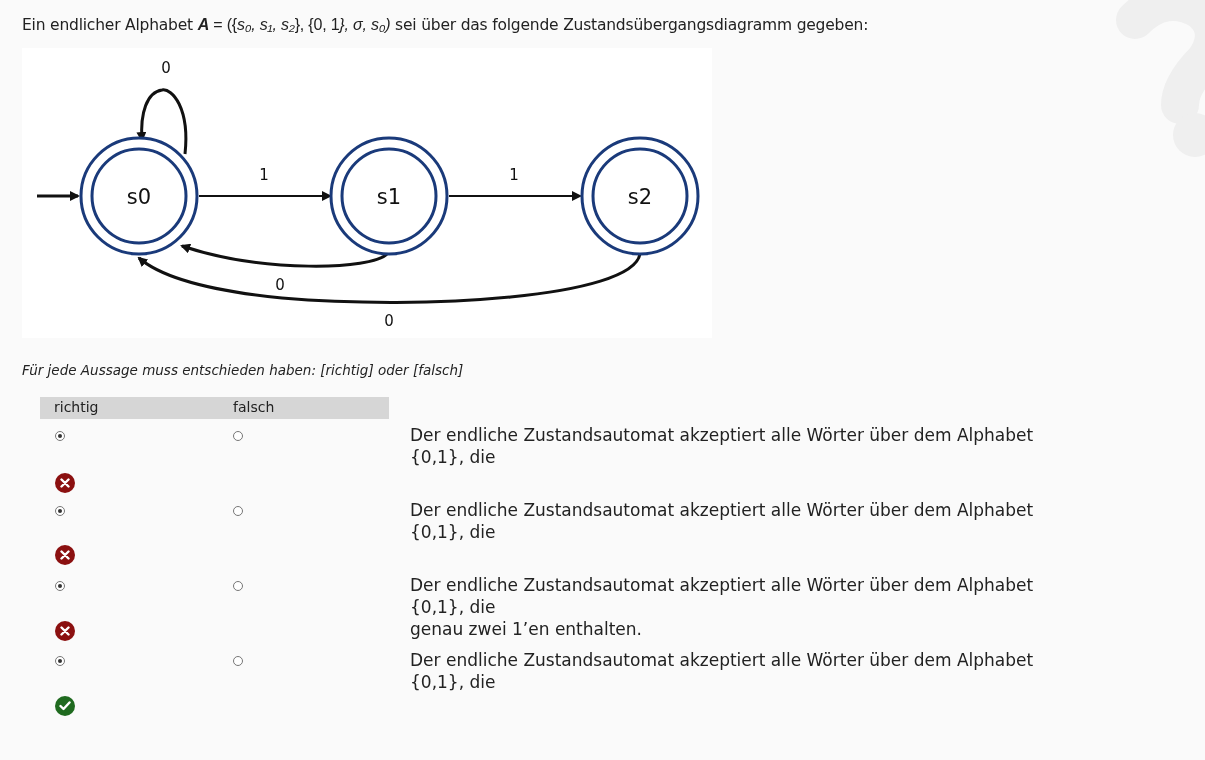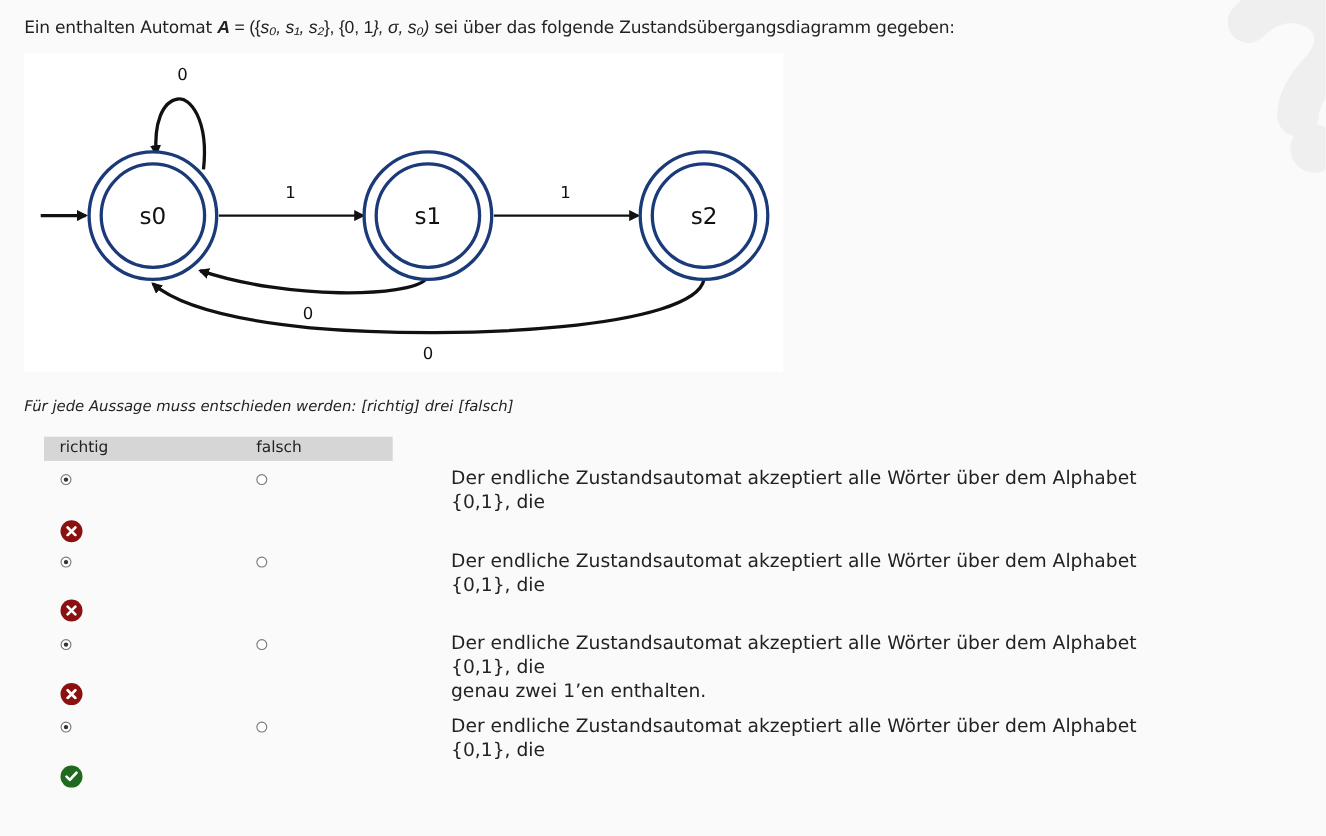--- a/index.html
+++ b/index.html
@@ -22,21 +22,21 @@
   .intro .math .up { font-style:normal; }
   .diagram {
     position:absolute; left:22px; top:48px; width:690px; height:290px; background:#ffffff;
   }
   .diagram svg { position:absolute; left:0; top:0; }
   .instruction {
     position:absolute; left:22px; top:362px; font-size:13.5px; font-style:italic; color:#222;
   }
   .qtable { position:absolute; left:40px; top:397px; }
   .qheader {
-    position:absolute; left:0; top:0; width:317px; height:22px; background:#d6d6d6;
+    position:absolute; left:0; top:0; width:349px; height:22px; background:#d6d6d6;
     font-size:14px;
   }
   .qheader span { position:absolute; top:2px; }
   .qrow { position:absolute; left:0; width:1100px; }
   .radio {
     position:absolute; width:8px; height:8px; border-radius:50%;
     border:1.5px solid #777; background:#fff;
   }
   .radio.checked::after {
     content:""; position:absolute; left:2px; top:2px; width:4px; height:4px; border-radius:50%;
@@ -56,21 +56,21 @@
 <body>
 
 <div class="watermark">
   <svg width="130" height="190" viewBox="0 0 130 190">
     <path d="M40 30 Q70 0 105 20 Q130 40 110 70 Q85 95 85 115" fill="none" stroke="#efefef" stroke-width="38" stroke-linecap="round"></path>
     <circle cx="100" cy="145" r="22" fill="#efefef"></circle>
   </svg>
 </div>
 
 <div class="intro">
-  <span>Ein enthalten Automat </span><span class="math"><b>A</b><span class="up"> = ({</span><span>s₀, s₁, s₂</span><span class="up">}, {</span><span class="up">0, 1</span><span>}, σ, s₀)</span></span><span> sei über das folgende Zustandsübergangsdiagramm gegeben:</span>
+  <span>Ein endlicher Alphabet </span><span class="math"><b>A</b><span class="up"> = ({</span><span>s₀, s₁, s₂</span><span class="up">}, {</span><span class="up">0, 1</span><span>}, σ, s₀)</span></span><span> sei über das folgende Zustandsübergangsdiagramm gegeben:</span>
 </div>
 
 <div class="diagram">
   <svg width="690" height="290" viewBox="0 0 690 290">
     <defs>
       <marker id="arr" markerWidth="10" markerHeight="10" refX="8" refY="5" orient="auto" markerUnits="userSpaceOnUse">
         <path d="M0,0 L10,5 L0,10 z" fill="#111"></path>
       </marker>
     </defs>
 
@@ -103,21 +103,21 @@
     <text x="618" y="156" text-anchor="middle" font-size="21" font-family="DejaVu Sans, sans-serif" fill="#111">s2</text>
 
     <text x="144" y="25" text-anchor="middle" font-size="15" font-family="DejaVu Sans, sans-serif" fill="#111">0</text>
     <text x="242" y="132" text-anchor="middle" font-size="15" font-family="DejaVu Sans, sans-serif" fill="#111">1</text>
     <text x="492" y="132" text-anchor="middle" font-size="15" font-family="DejaVu Sans, sans-serif" fill="#111">1</text>
     <text x="258" y="242" text-anchor="middle" font-size="15" font-family="DejaVu Sans, sans-serif" fill="#111">0</text>
     <text x="367" y="278" text-anchor="middle" font-size="15" font-family="DejaVu Sans, sans-serif" fill="#111">0</text>
   </svg>
 </div>
 
-<div class="instruction">Für jede Aussage muss entschieden werden: [richtig] drei [falsch]</div>
+<div class="instruction">Für jede Aussage muss entschieden haben: [richtig] oder [falsch]</div>
 
 <div class="qtable">
   <div class="qheader">
     <span style="left:14px">richtig</span>
     <span style="left:193px">falsch</span>
   </div>
 
   <div class="qrow" style="top:24px">
     <span class="radio checked" style="left:15px; top:10px"></span>
     <span class="radio" style="left:193px; top:10px"></span>

